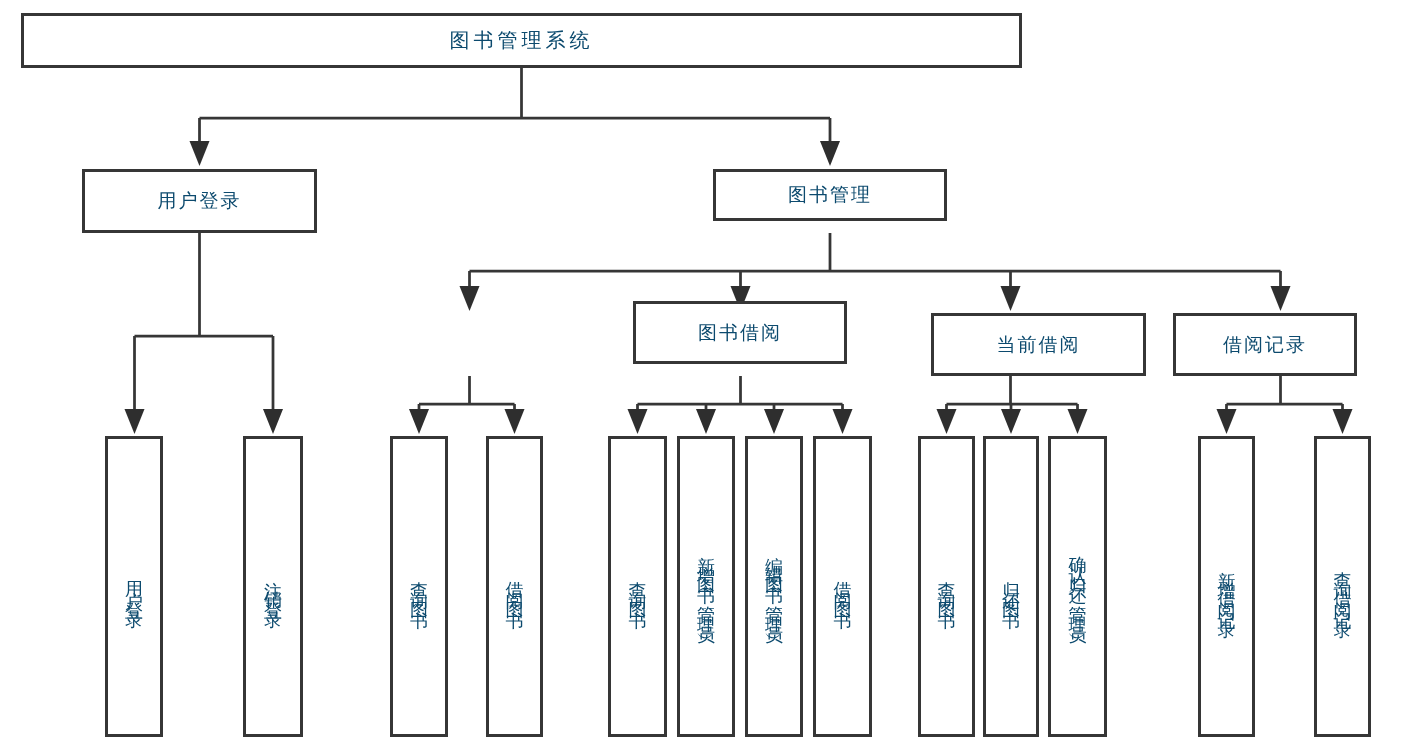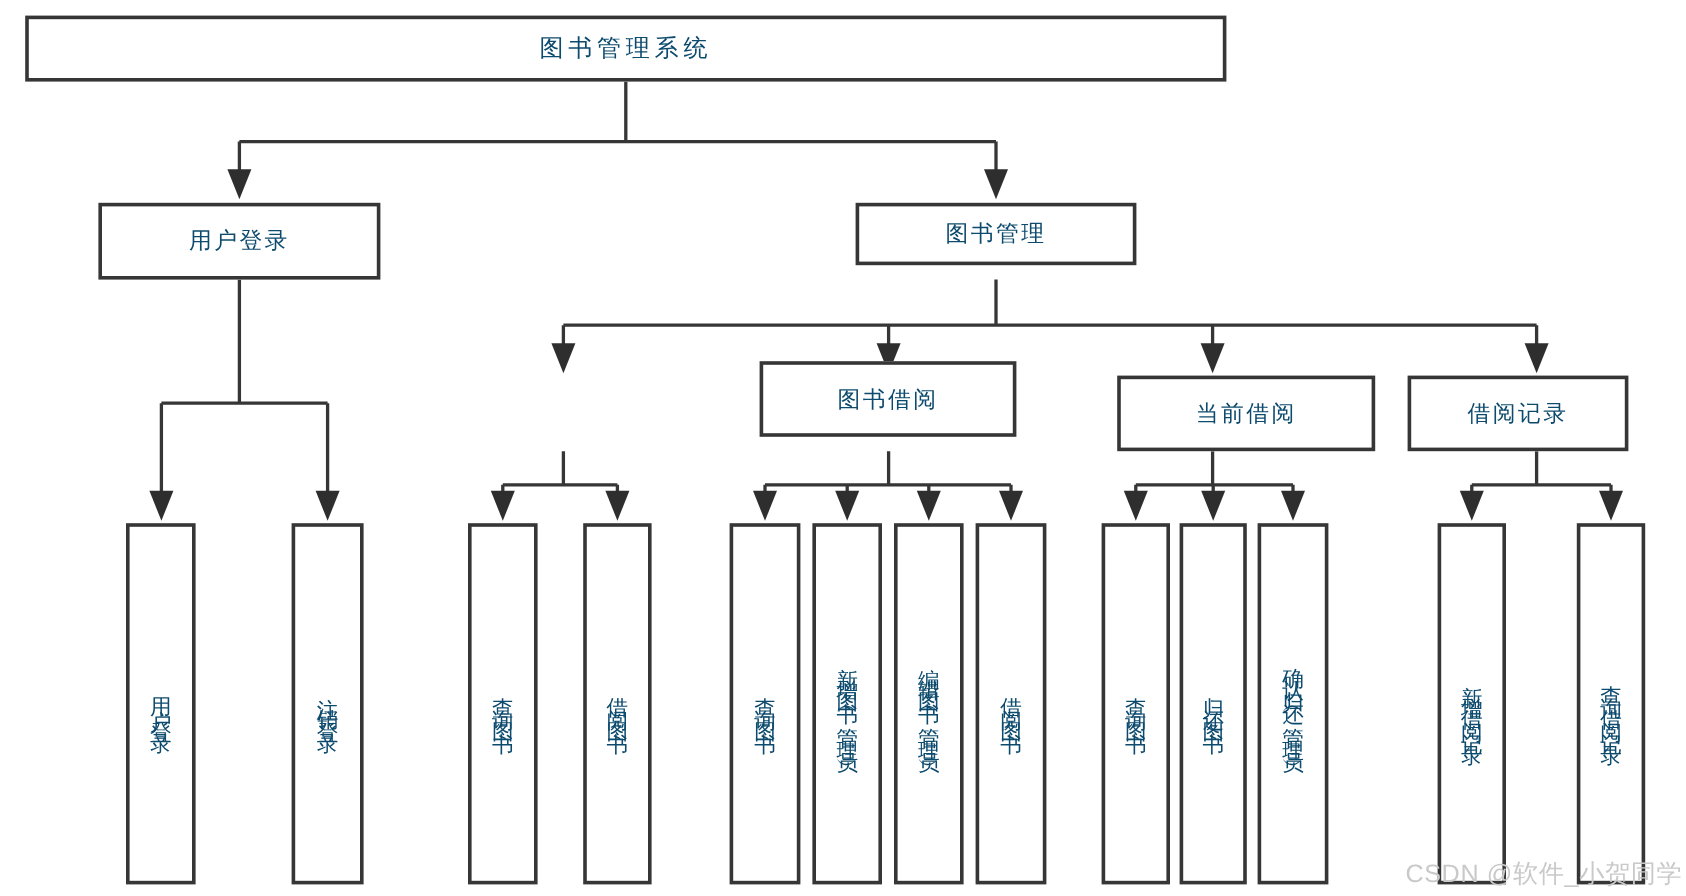--- a/index.html
+++ b/index.html
@@ -129,15 +129,14 @@
   <div class="node v" style="left:745px; top:436px; width:58px; height:301px;">编辑图书（管理员）</div>
   <div class="node v" style="left:813px; top:436px; width:59px; height:301px;">借阅图书</div>
 
   <div class="node v" style="left:918px; top:436px; width:57px; height:301px;">查询图书</div>
   <div class="node v" style="left:983px; top:436px; width:56px; height:301px;">归还图书</div>
   <div class="node v" style="left:1048px; top:436px; width:59px; height:301px;">确认归还（管理员）</div>
 
   <div class="node v" style="left:1198px; top:436px; width:57px; height:301px;">新增借阅记录</div>
   <div class="node v" style="left:1314px; top:436px; width:57px; height:301px;">查询借阅记录</div>
 
-  <div id="watermark">CSDN @软件_小贺同学</div>
 
 </div>
 
 </body></html>

